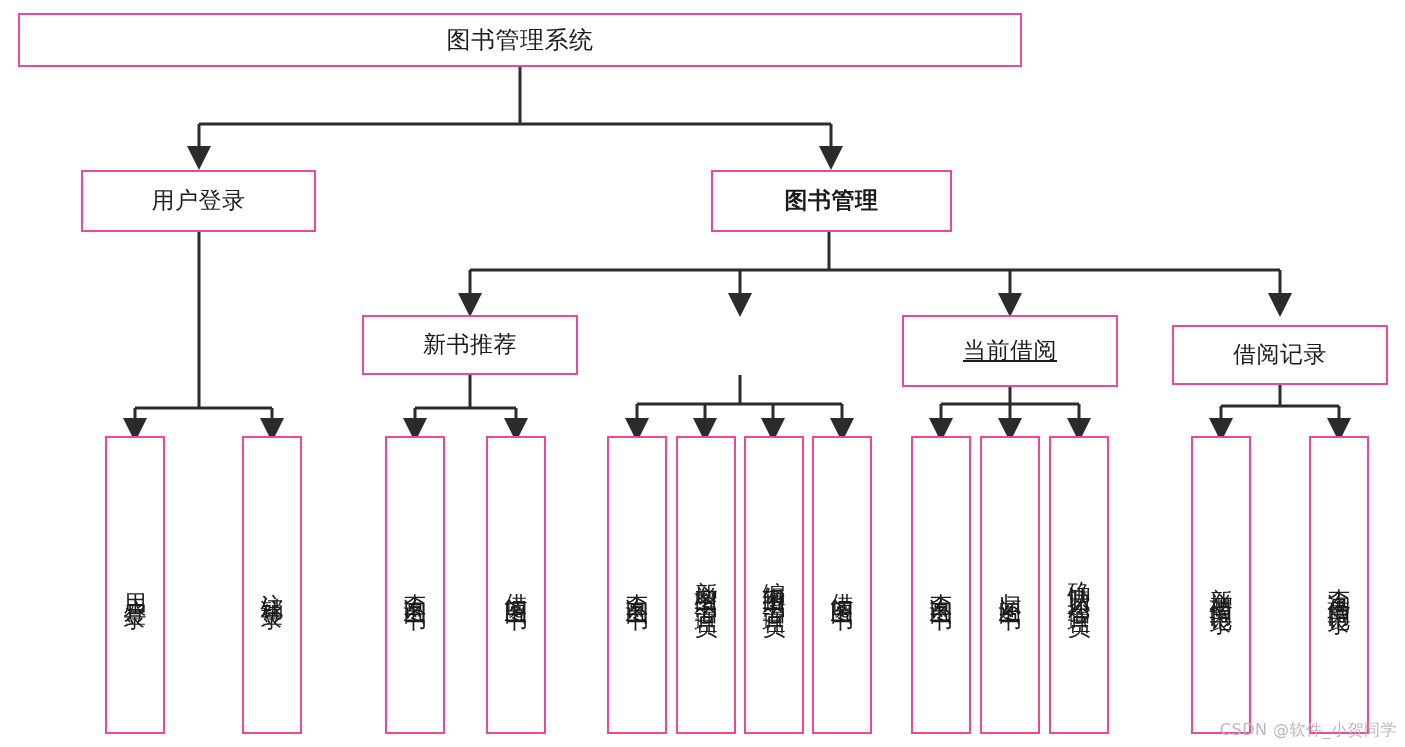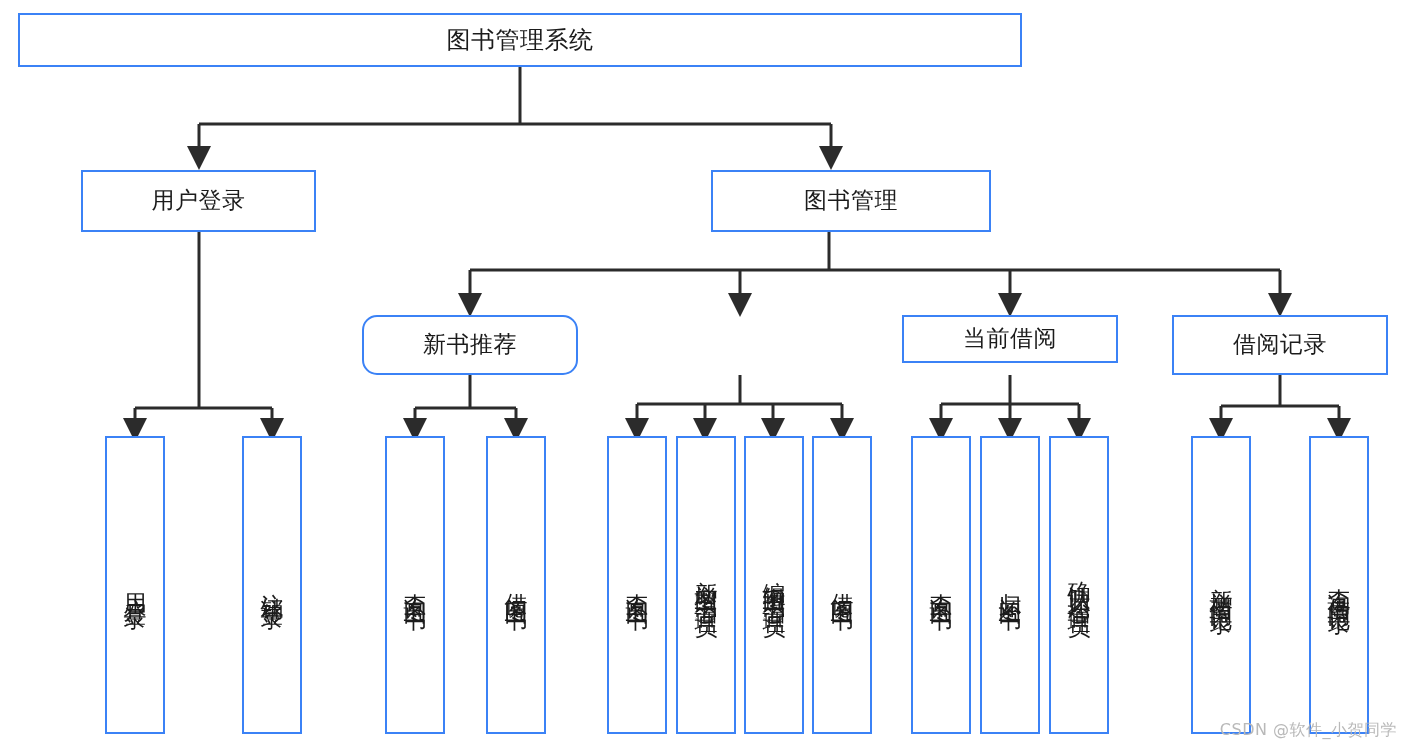--- a/index.html
+++ b/index.html
@@ -23,21 +23,21 @@
     left: 0;
     top: 0;
     width: 1405px;
     height: 747px;
     pointer-events: none;
   }
   .node {
     position: absolute;
     box-sizing: border-box;
     background: #ffffff;
-    border: 2px solid #3b82f6;
+    border: 2px solid #ec4899;
     display: flex;
     align-items: center;
     justify-content: center;
     color: #1b1b1b;
   }
   .node .label {
     display: block;
     text-align: center;
     line-height: 1.18;
     letter-spacing: 0.5px;
@@ -127,31 +127,31 @@
     </g>
   </svg>
 
   <div class="node horiz root" style="left:18px; top:13px; width:1004px; height:54px;">
     <span class="label">图书管理系统</span>
   </div>
 
   <div class="node horiz" style="left:81px; top:170px; width:235px; height:62px;">
     <span class="label">用户登录</span>
   </div>
-  <div class="node horiz" style="left:711px; top:170px; width:280px; height:62px;">
+  <div class="node horiz" style="left:711px; top:170px; width:241px; height:62px;font-weight:bold;">
     <span class="label">图书管理</span>
   </div>
 
-  <div class="node horiz" style="left:362px; top:315px; width:216px; height:60px;border-radius:15px;">
+  <div class="node horiz" style="left:362px; top:315px; width:216px; height:60px;">
     <span class="label">新书推荐</span>
   </div>
-  <div class="node horiz" style="left:902px; top:315px; width:216px; height:48px;">
+  <div class="node horiz" style="left:902px; top:315px; width:216px; height:72px;text-decoration:underline;">
     <span class="label">当前借阅</span>
   </div>
-  <div class="node horiz" style="left:1172px; top:315px; width:216px; height:60px;">
+  <div class="node horiz" style="left:1172px; top:325px; width:216px; height:60px;">
     <span class="label">借阅记录</span>
   </div>
 
   <div class="node vert" style="left:105px; top:436px; width:60px; height:298px;">
     <span class="label">用户登录</span>
   </div>
   <div class="node vert" style="left:242px; top:436px; width:60px; height:298px;">
     <span class="label">注销登录</span>
   </div>
 

